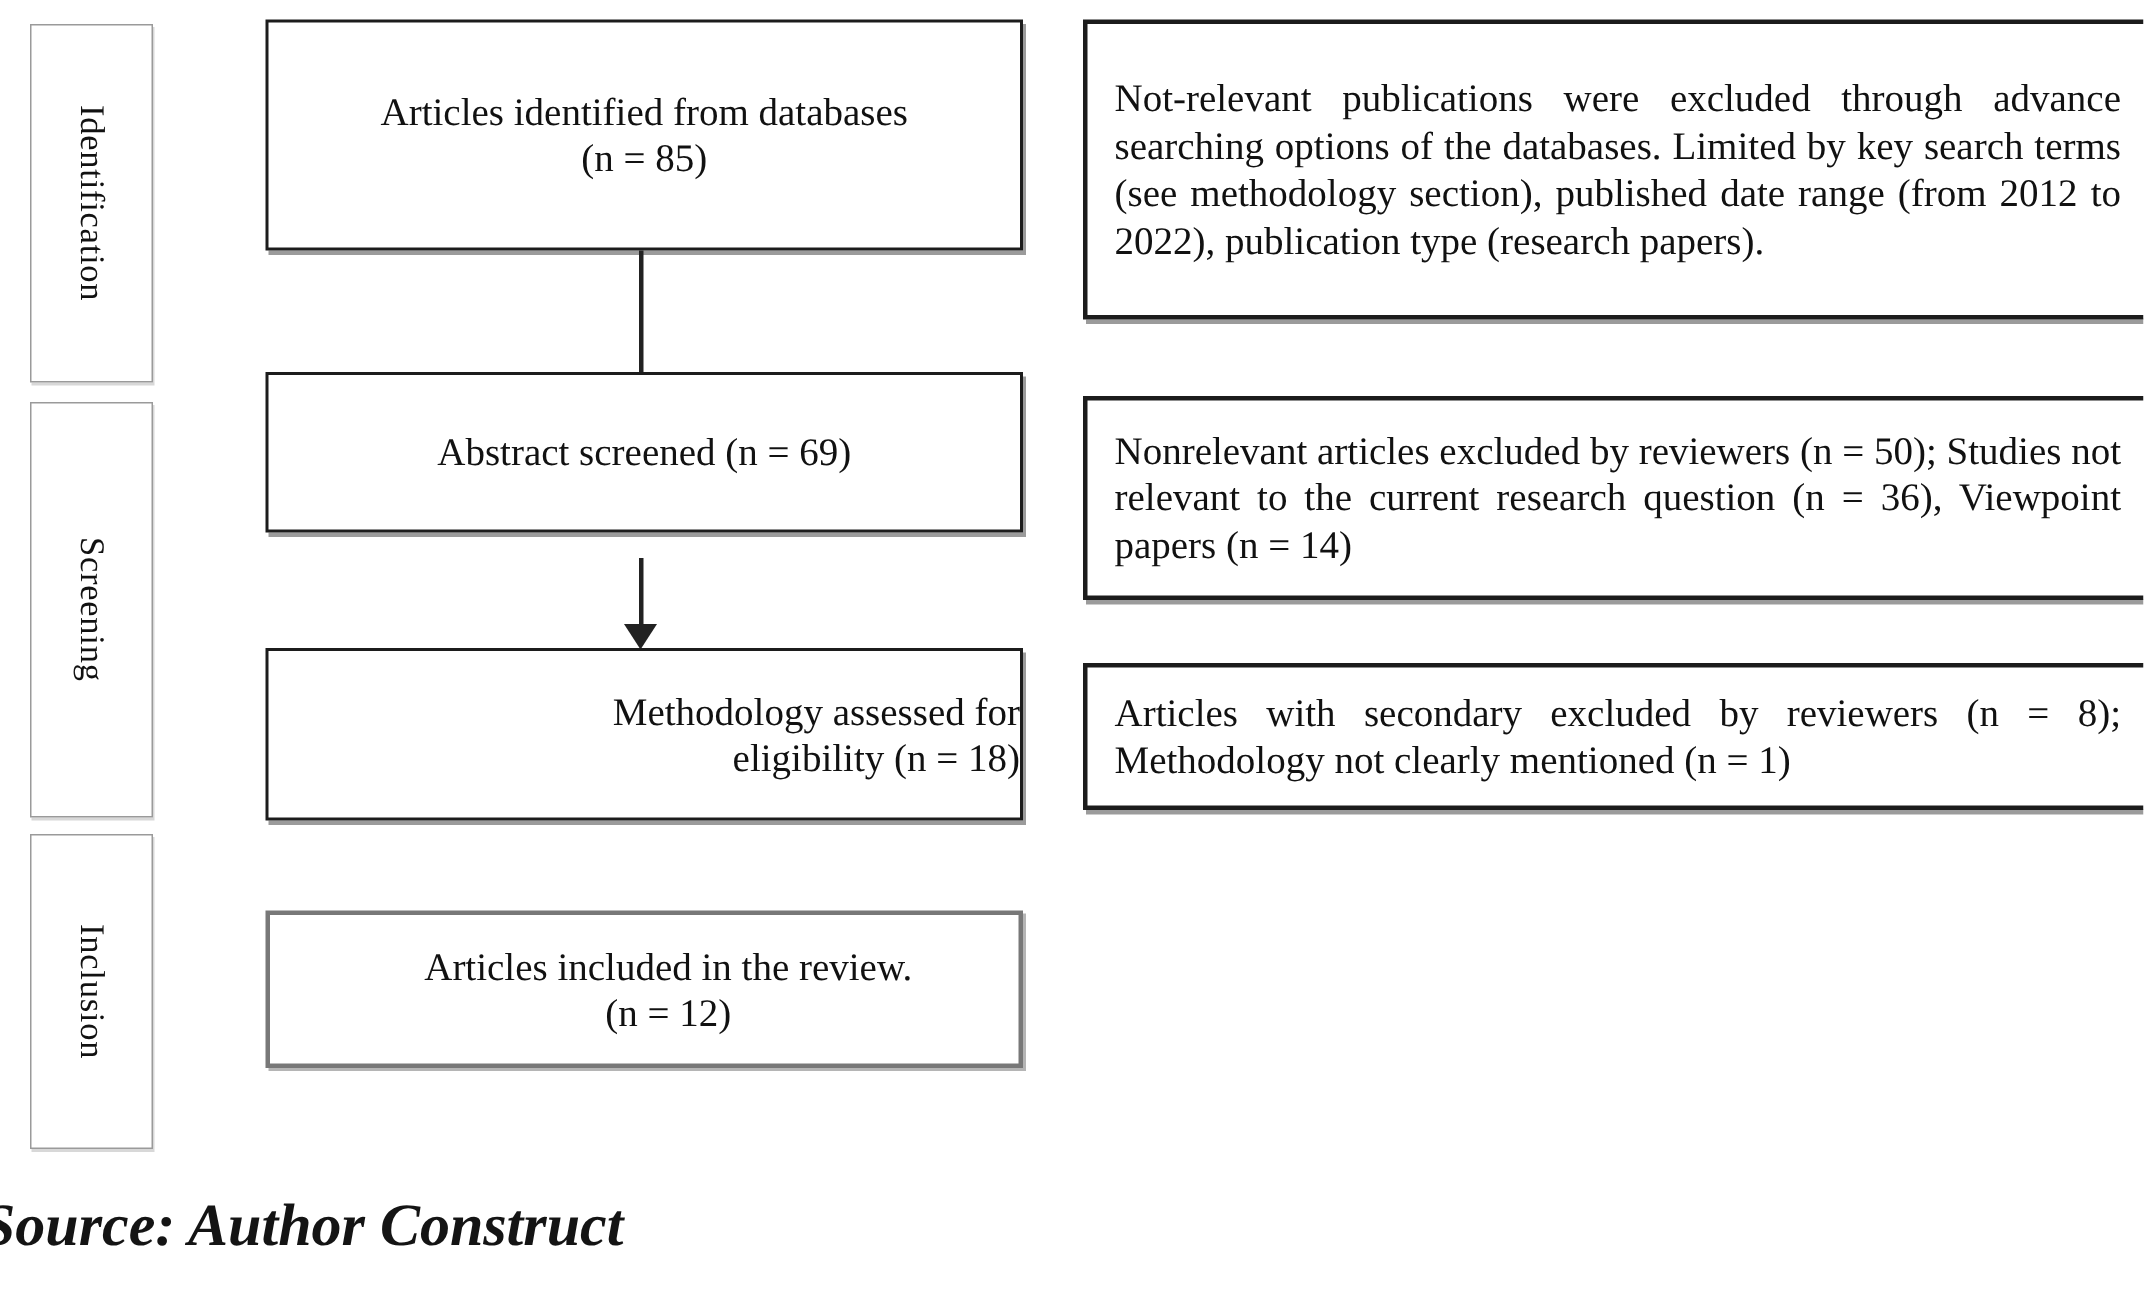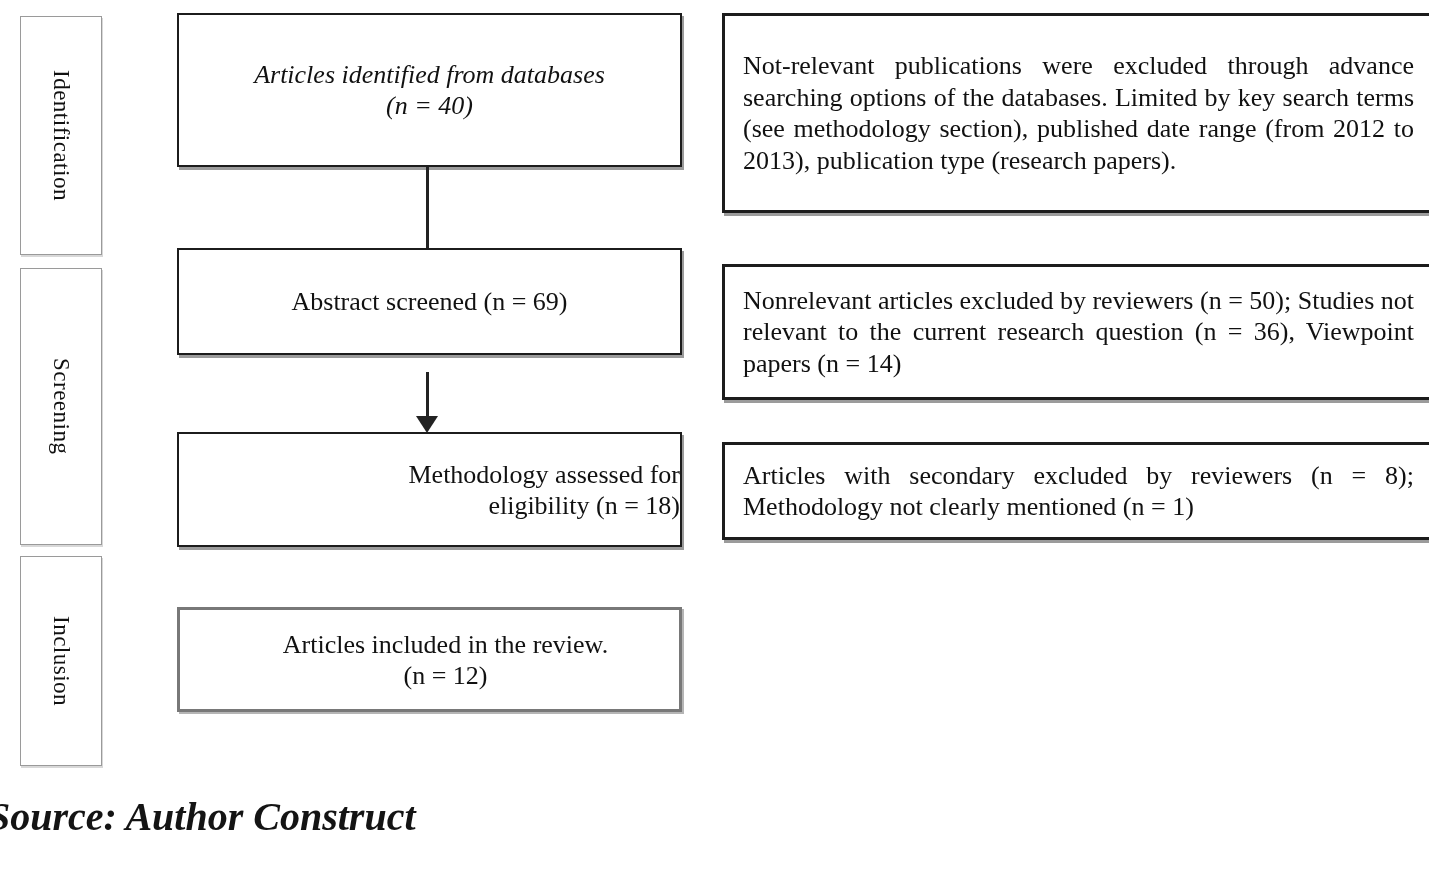--- a/index.html
+++ b/index.html
@@ -51,21 +51,21 @@
     background: #ffffff;
     display: flex;
     flex-direction: column;
     align-items: center;
     justify-content: center;
     text-align: center;
     font-size: 26px;
     line-height: 31px;
     box-sizing: border-box;
   }
-  .flow-box-1 { top: 13px;  height: 154px; font-style: italic; }
+  .flow-box-1 { top: 13px;  height: 154px; }
   .flow-box-2 { top: 248px; height: 107px; }
   .flow-box-3 { top: 432px; height: 115px; align-items: flex-end; }
   .flow-box-4 { top: 607px; height: 105px; border: 3px solid #787878; box-shadow: 2px 2px 0 #b5b5b5; padding-left: 32px; }
   .arrow-stem {
     position: absolute;
     left: 426px;
     width: 3px;
     background: #222222;
   }
   .arrow-stem-1 { top: 167px; height: 83px; }
@@ -127,21 +127,21 @@
   </div>
   <div class="stage stage-screening">
     <span>Screening</span>
   </div>
   <div class="stage stage-inclusion">
     <span>Inclusion</span>
   </div>
 
   <div class="flow-box flow-box-1">
     <div>Articles identified from  databases</div>
-    <div>(n = 40)</div>
+    <div>(n = 85)</div>
   </div>
 
   <div class="arrow-stem arrow-stem-1"></div>
   <div class="arrow-head arrow-head-1"></div>
 
   <div class="flow-box flow-box-2">
     <div>Abstract screened (n = 69)</div>
   </div>
 
   <div class="arrow-stem arrow-stem-2"></div>
@@ -151,21 +151,21 @@
     <div>Methodology assessed for</div>
     <div>eligibility (n = 18)</div>
   </div>
 
   <div class="flow-box flow-box-4">
     <div>Articles included in the review.</div>
     <div>(n = 12)</div>
   </div>
 
   <div class="reason-box reason-box-1">
-    <p>Not-relevant publications were excluded through advance searching options of the databases. Limited by key search terms (see methodology section), published date range (from 2012 to 2013), publication type (research papers).</p>
+    <p>Not-relevant publications were excluded through advance searching options of the databases. Limited by key search terms (see methodology section), published date range (from 2012 to 2022), publication type (research papers).</p>
   </div>
   <div class="reason-box reason-box-2">
     <p>Nonrelevant articles excluded by reviewers (n = 50); Studies not relevant to the current research question (n = 36), Viewpoint papers (n = 14)</p>
   </div>
   <div class="reason-box reason-box-3">
     <p>Articles with secondary excluded by reviewers (n = 8); Methodology not clearly mentioned (n = 1)</p>
   </div>
 
   <div class="caption">Source: Author Construct</div>
 

